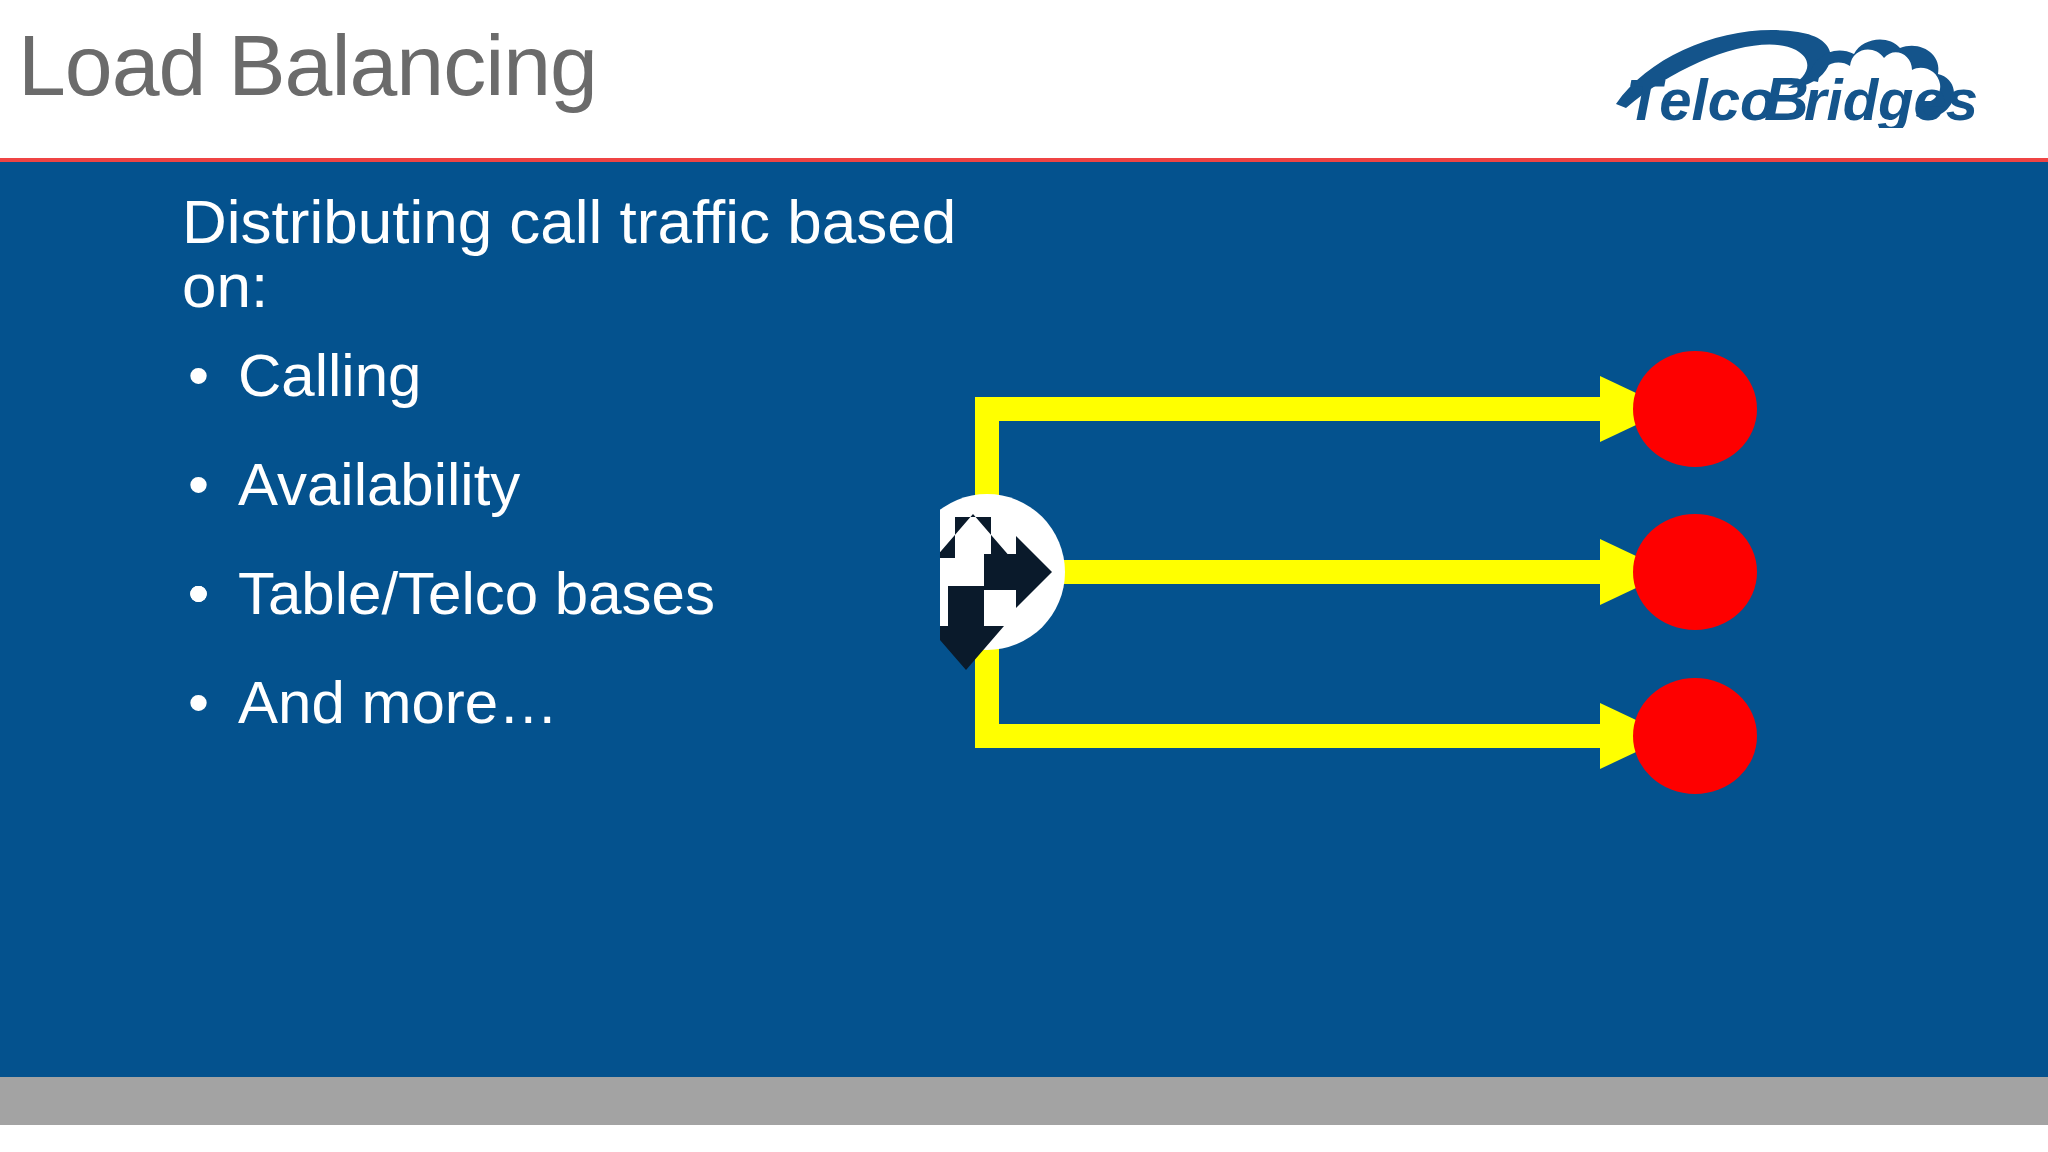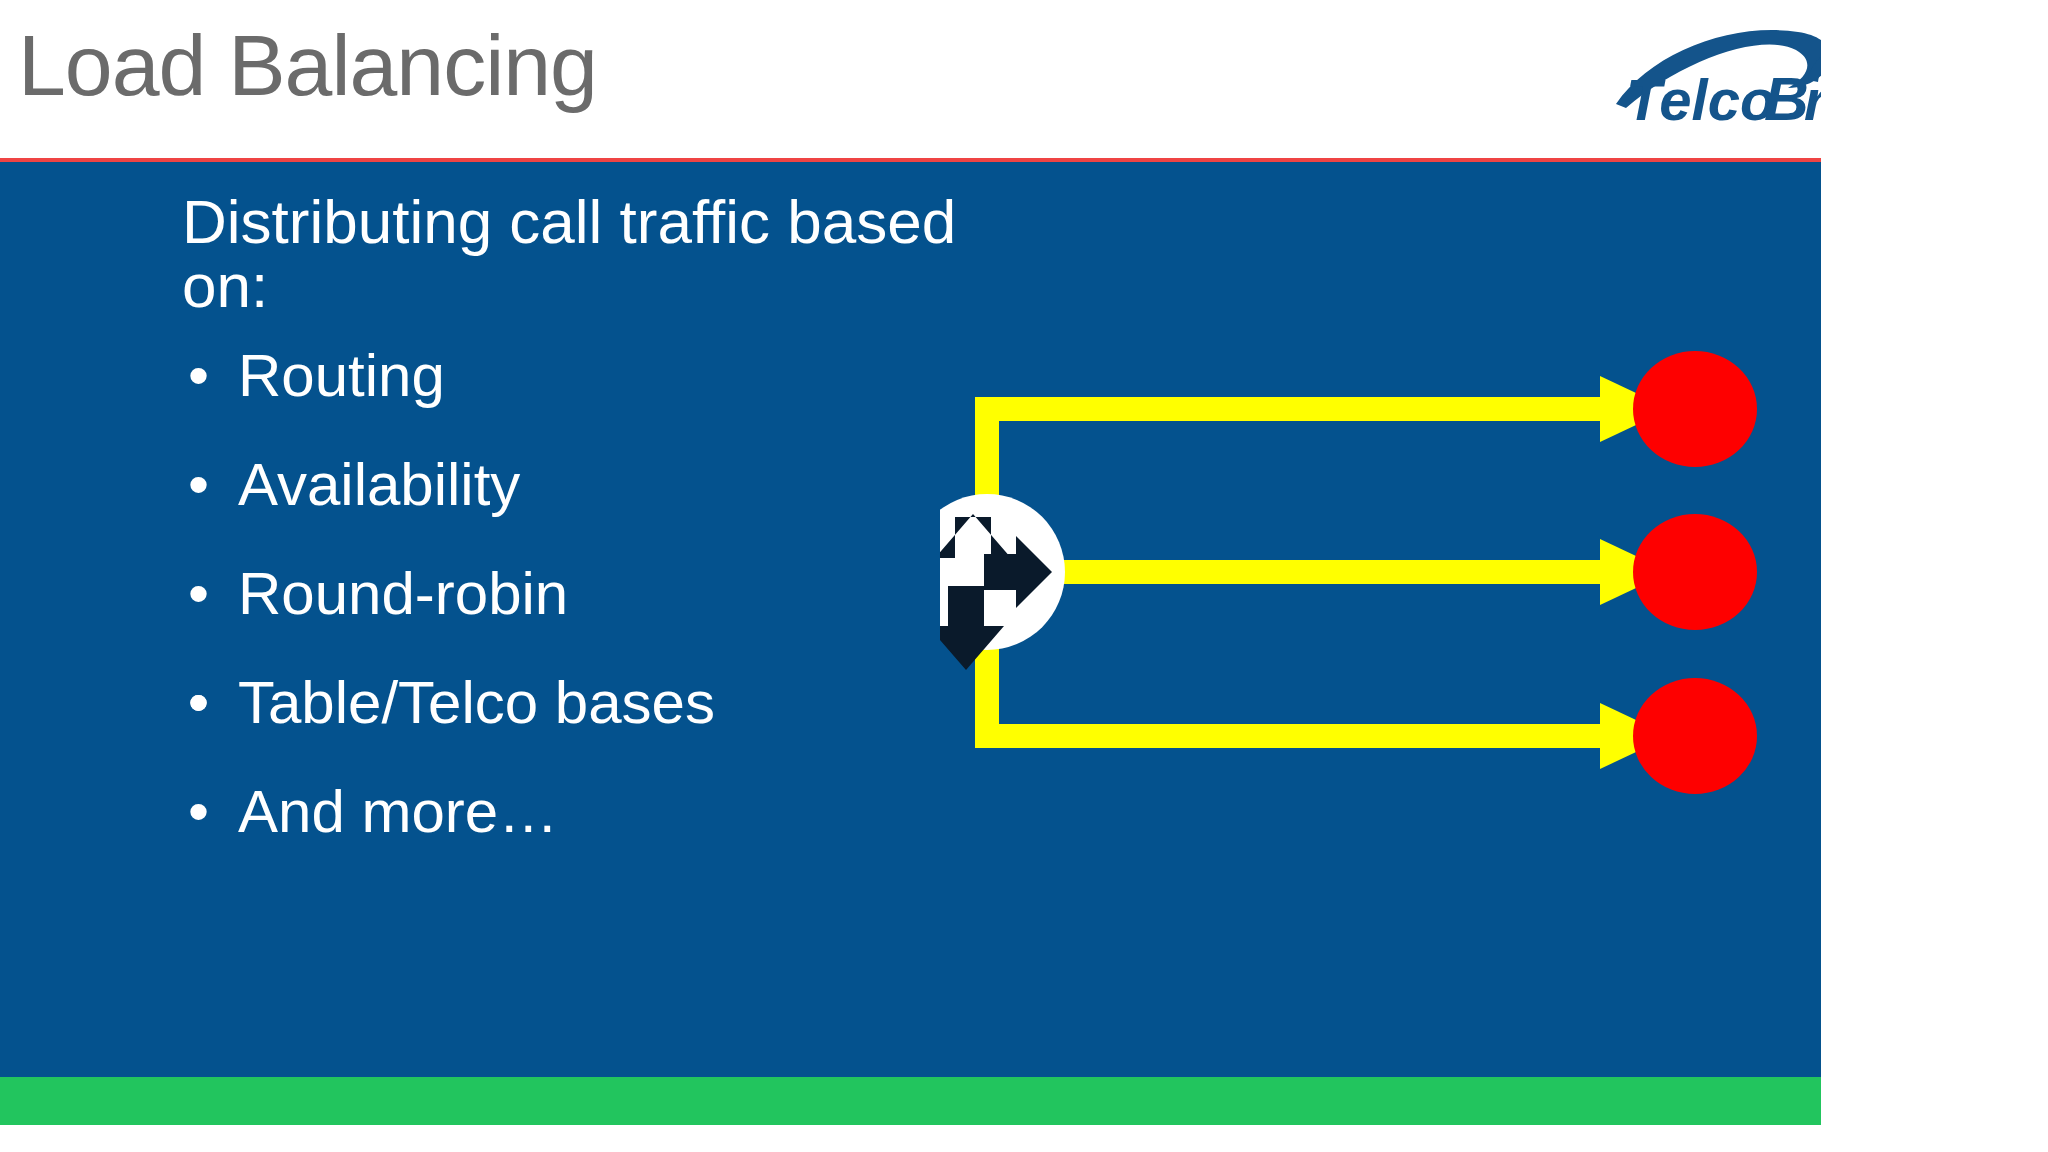--- a/index.html
+++ b/index.html
@@ -6,23 +6,23 @@
   html, body {
     margin: 0;
     padding: 0;
     background: #ffffff;
   }
   body {
     font-family: "Liberation Sans", sans-serif;
   }
   .slide {
     position: relative;
-    width: 1821px;
+    width: 2048px;
     height: 1152px;
-    background: #22c55e;
+    background: #a3a3a3;
     overflow: hidden;
   }
 
   
   .slide-header {
     position: absolute;
     left: 0;
     top: 0;
     width: 2048px;
     height: 158px;
@@ -171,29 +171,28 @@
 
   <div class="body-panel">
     <div class="body-panel-inner"></div>
 
     <div class="text-col">
       <p class="lead">Distributing call traffic based on:</p>
 
       <ul class="bullets">
         <li>
           <span class="bullet-dot">•</span>
-          <span>Routing</span>
+          <span>Calling</span>
         </li>
         <li>
           <span class="bullet-dot">•</span>
           <span>Availability</span>
         </li>
         <li>
           <span class="bullet-dot">•</span>
-          <span>Round-robin</span>
         </li>
         <li>
           <span class="bullet-dot">•</span>
         </li>
         <li>
           <span class="bullet-dot">•</span>
           <span>Table/Telco bases</span>
         </li>
         <li>
           <span class="bullet-dot">•</span>

